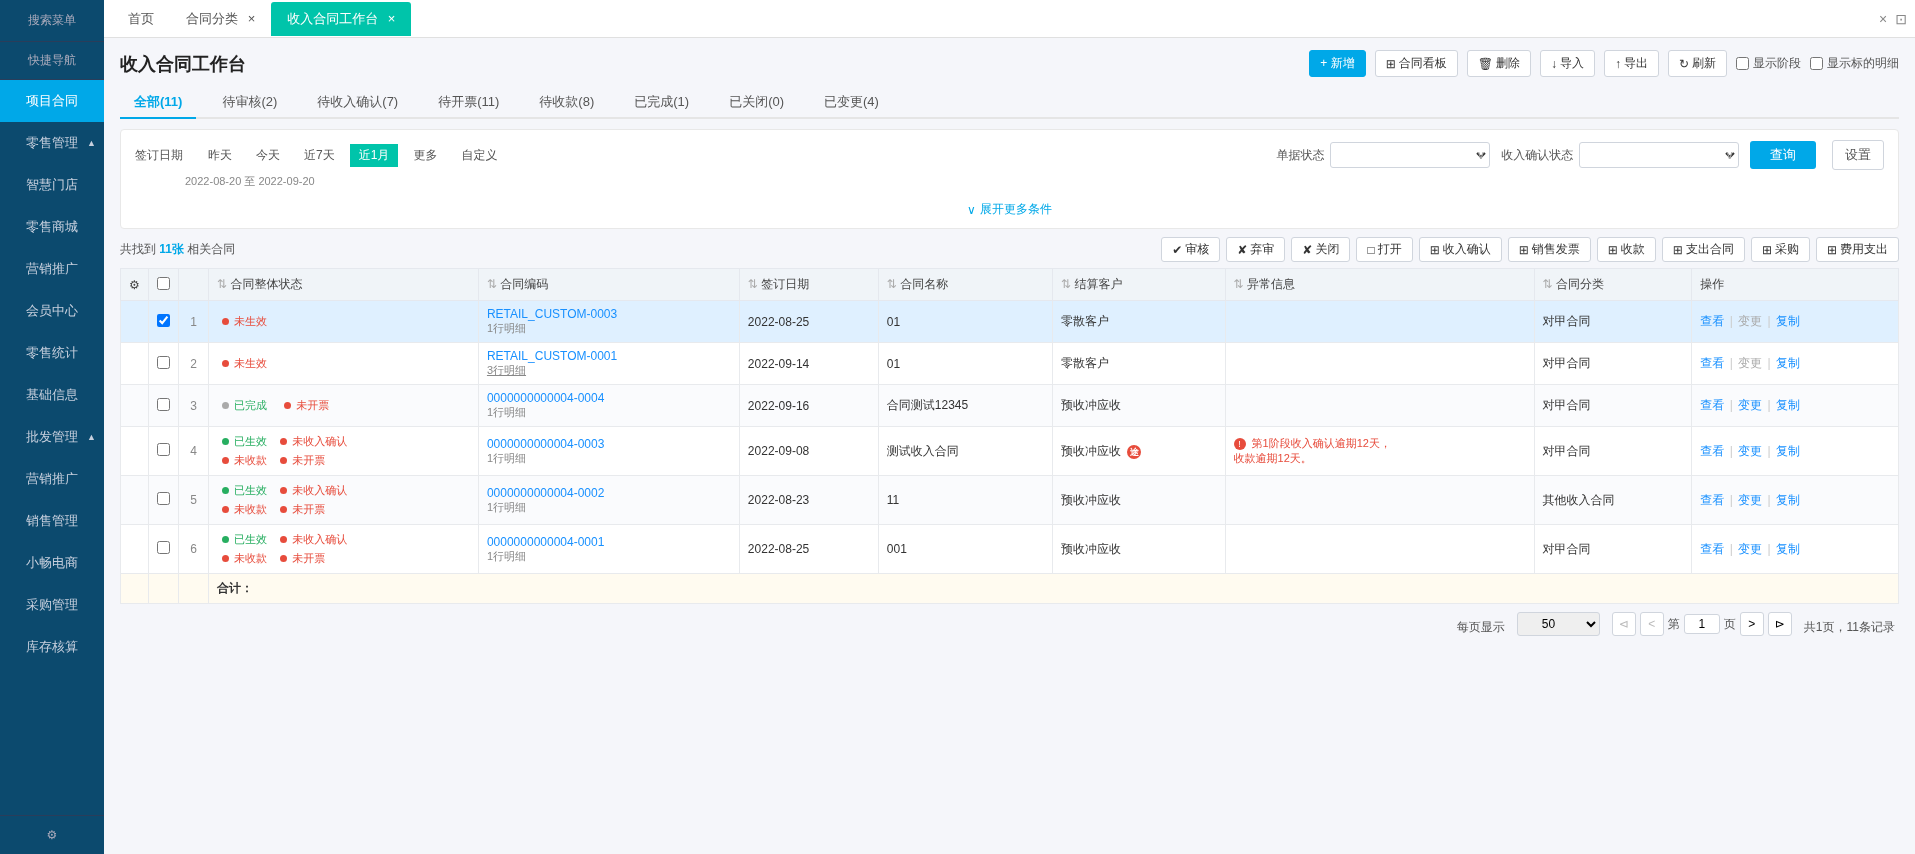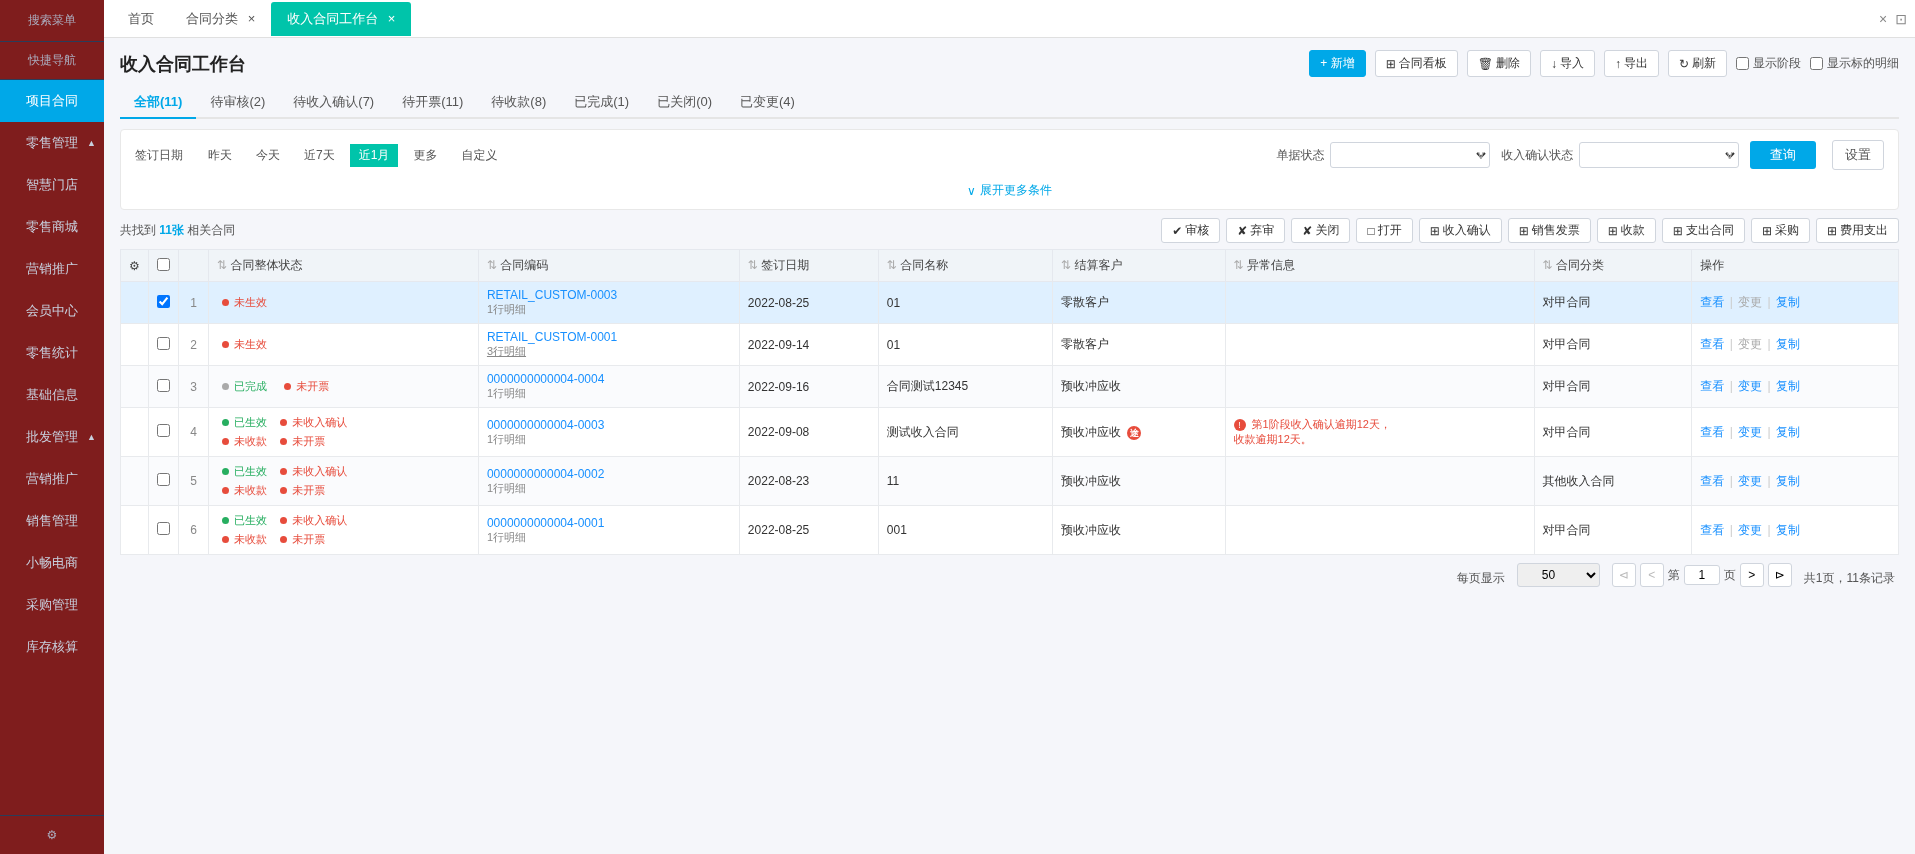--- a/index.html
+++ b/index.html
@@ -1,19 +1,19 @@
 <!DOCTYPE html>
 <html><head>
   <meta charset="utf-8">
   <style>
     * { box-sizing: border-box; margin: 0; padding: 0; }
     body { font-family: 'Microsoft YaHei', Arial, sans-serif; font-size: 12px; background: #f0f2f5; color: #333; display: flex; height: 854px; overflow: hidden; }
 
     
-    .sidebar { width: 104px; background: #7f1d1d; display: flex; flex-direction: column; height: 100%; flex-shrink: 0; }
+    .sidebar { width: 104px; background: #0c4a6e; display: flex; flex-direction: column; height: 100%; flex-shrink: 0; }
     .sidebar-search { padding: 12px 8px; color: #aab; font-size: 12px; cursor: pointer; text-align: center; border-bottom: 1px solid #2a3d5a; }
     .sidebar-quick-nav { padding: 10px 8px; color: #aab; font-size: 12px; cursor: pointer; text-align: center; border-bottom: 1px solid #2a3d5a; }
     .sidebar-item { padding: 12px 8px; color: #c8d0de; font-size: 13px; cursor: pointer; text-align: center; position: relative; }
     .sidebar-item.active { background: #00a8e8; color: #fff; }
     .sidebar-item.has-arrow::after { content: '▲'; font-size: 9px; position: absolute; right: 8px; top: 50%; transform: translateY(-50%); }
     .sidebar-bottom { margin-top: auto; padding: 12px 8px; color: #aab; text-align: center; cursor: pointer; border-top: 1px solid #2a3d5a; }
 
     
     .main { flex: 1; display: flex; flex-direction: column; overflow: hidden; }
 
@@ -31,21 +31,21 @@
     
     .page-header { display: flex; align-items: center; justify-content: space-between; margin-bottom: 10px; }
     .page-title { font-size: 18px; font-weight: bold; color: #222; }
     .toolbar { display: flex; gap: 9px; align-items: center; }
     .toolbar-btn { display: flex; align-items: center; gap: 3px; padding: 4px 10px; border: 1px solid #d0d5dd; background: #fff; border-radius: 3px; cursor: pointer; font-size: 12px; color: #333; }
     .toolbar-btn.primary { background: #00a8e8; border-color: #00a8e8; color: #fff; }
     .toolbar-checkbox { display: flex; align-items: center; gap: 4px; font-size: 12px; color: #555; }
     .toolbar-checkbox input { cursor: pointer; }
 
     
-    .status-tabs { display: flex; gap: 0; border-bottom: 2px solid #e5e5e5; margin-bottom: 10px; }
+    .status-tabs { display: flex; gap: 12px; border-bottom: 2px solid #e5e5e5; margin-bottom: 10px; }
     .status-tab { padding: 6px 14px; cursor: pointer; color: #555; font-size: 13px; position: relative; }
     .status-tab.active { color: #00a8e8; border-bottom: 2px solid #00a8e8; margin-bottom: -2px; font-weight: bold; }
 
     
     .filter-bar { background: #fff; border-radius: 4px; padding: 10px 14px; margin-bottom: 8px; border: 1px solid #e8e8e8; }
     .filter-row { display: flex; align-items: center; gap: 16px; flex-wrap: wrap; }
     .filter-label { font-size: 12px; color: #555; white-space: nowrap; }
     .filter-date-options { display: flex; gap: 6px; align-items: center; }
     .filter-date-btn { padding: 2px 8px; border: 1px solid transparent; border-radius: 3px; cursor: pointer; font-size: 12px; color: #555; }
     .filter-date-btn.active { background: #00c4aa; color: #fff; border-color: #00c4aa; border-radius: 0; }
@@ -218,20 +218,23 @@
         <div class="filter-select">
           <span class="filter-label">收入确认状态</span>
           <select>
             <option value=""></option>
           </select>
           <span style="color:#aaa; margin-left:-20px; pointer-events:none;">∨</span>
         </div>
         <button class="filter-query-btn">查询</button>
         <button class="filter-setting-btn">设置</button>
       </div>
+      <div class="filter-row" style="margin-top:2px; padding-left: 50px;">
+        <span class="filter-date-range">2022-08-20 至 2022-09-20</span>
+      </div>
       <div style="display:flex; justify-content:center; margin-top:6px;">
         <div class="filter-expand">
           <span>∨</span>
           <span>展开更多条件</span>
         </div>
       </div>
     </div>
 
     <div class="summary-bar">
       <div class="summary-text">
@@ -517,20 +520,26 @@
             <td>对甲合同</td>
             <td>
               <span class="action-link">查看</span>
               <span class="action-sep">|</span>
               <span class="action-link">变更</span>
               <span class="action-sep">|</span>
               <span class="action-link">复制</span>
             </td>
           </tr>
 
+          <tr class="total-row">
+            <td></td>
+            <td></td>
+            <td></td>
+            <td colspan="8">合计：</td>
+          </tr>
         </tbody>
       </table>
     </div>
 
     <div class="pagination-bar">
       <span class="filter-label">每页显示</span>
       <select class="page-size-select">
         <option value="50" selected="">50</option>
         <option value="10">10</option>
         <option value="20">20</option>

